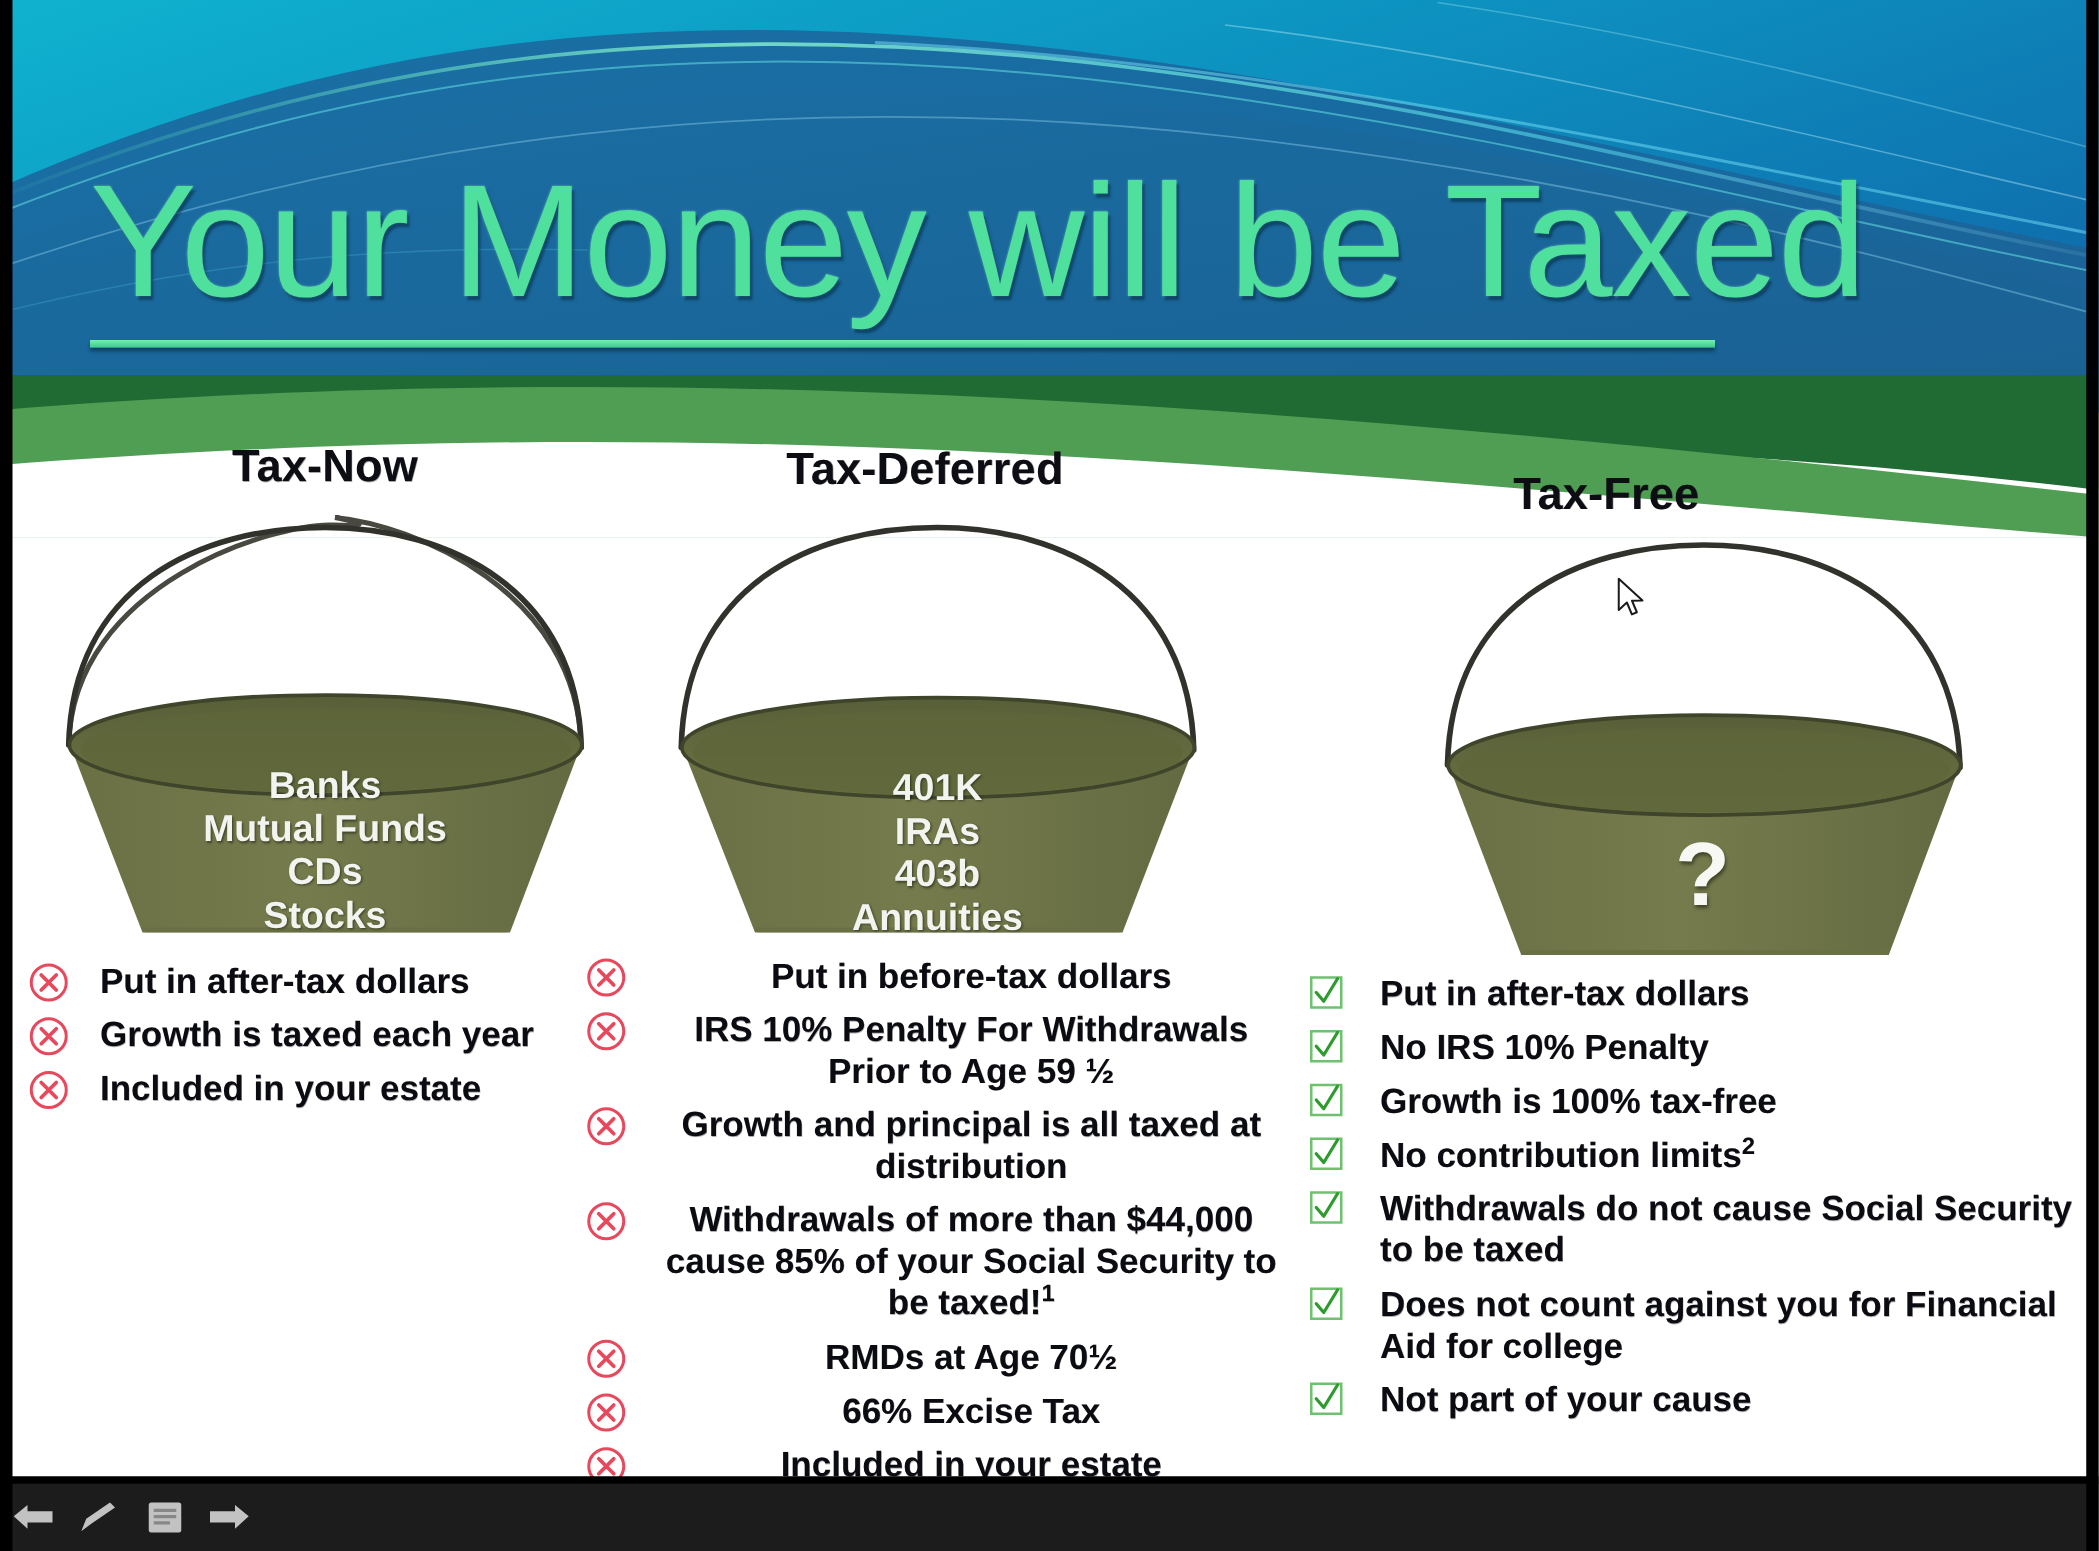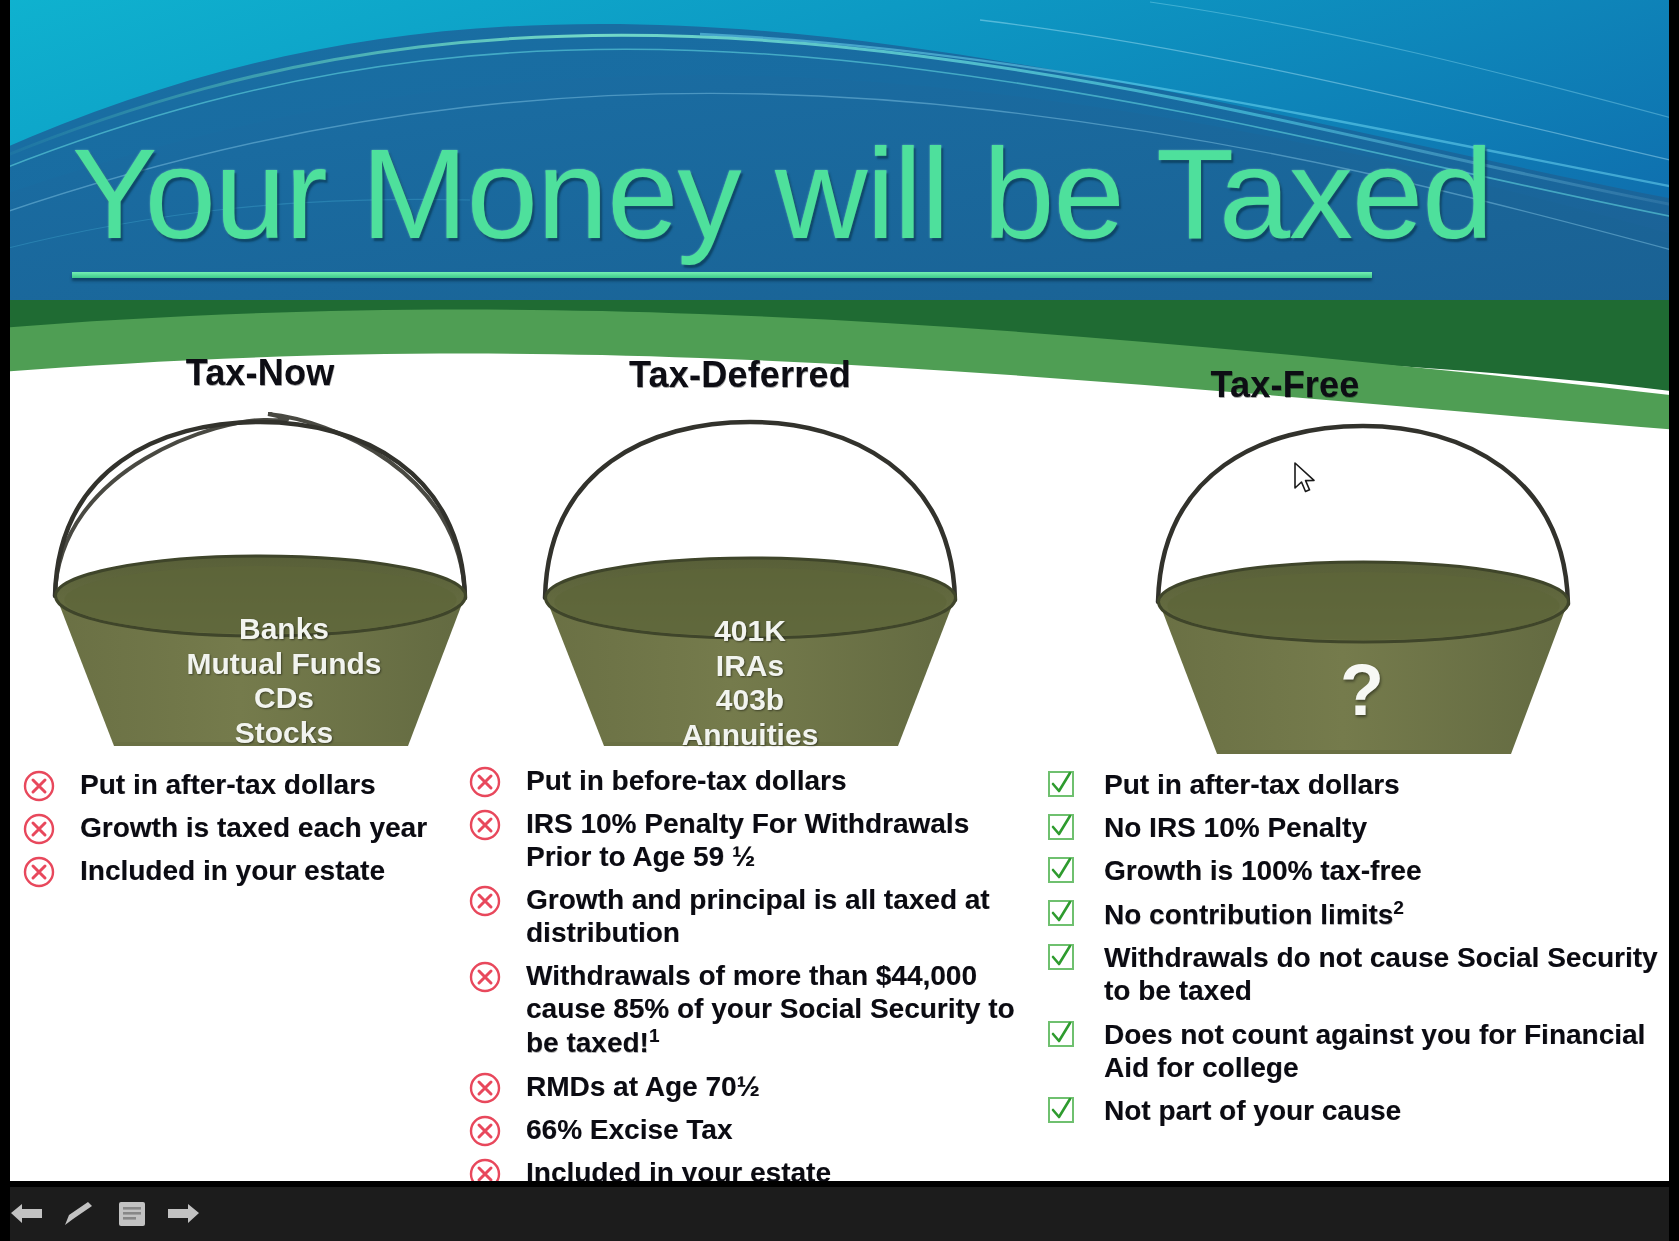--- a/index.html
+++ b/index.html
@@ -178,21 +178,21 @@
           <path d="M45,190 C48,60 212,12 257,14 C302,16 258,8 258,8 C320,14 452,66 455,192" fill="none" stroke="#3a3a32" stroke-width="4" stroke-linecap="round" opacity="0.92"></path>
           <path d="M45,190 C48,62 150,16 250,16 C350,16 452,66 455,192" fill="none" stroke="#32322c" stroke-width="4.5" stroke-linecap="round"></path>
 
           <path d="M46,190 L455,190 L398,340 L104,340 Z" fill="url(#bodyN)"></path>
           <path d="M104,340 Q250,356 398,340 L398,336 L104,336 Z" fill="#6a7044"></path>
 
           <ellipse cx="250.5" cy="190" rx="205" ry="40" fill="url(#rimN)"></ellipse>
           <ellipse cx="250.5" cy="190" rx="205" ry="40" fill="none" stroke="#3f452a" stroke-width="3"></ellipse>
           <ellipse cx="250.5" cy="194" rx="196" ry="34" fill="#5e6539" opacity="0.75"></ellipse>
         </svg>
-        <div class="bucket-label" style="top:206px;padding-left:24px;">
+        <div class="bucket-label" style="top:206px;">
           <div>Banks</div>
           <div>Mutual Funds</div>
           <div>CDs</div>
           <div>Stocks</div>
         </div>
       </div>
 
       <ul class="blist" style="margin-top:22px;margin-left:12px;width:480px;">
         <li>
           <span class="mk">
@@ -248,21 +248,21 @@
           <ellipse cx="290.5" cy="196" rx="196" ry="34" fill="#5e6539" opacity="0.75"></ellipse>
         </svg>
         <div class="bucket-label" style="top:208px;left:40px;width:500px;">
           <div>401K</div>
           <div>IRAs</div>
           <div>403b</div>
           <div>Annuities</div>
         </div>
       </div>
 
-      <ul class="blist" style="margin-top:18px;margin-left:8px;width:560px;">
+      <ul class="blist" style="margin-top:18px;margin-left:8px;width:560px;text-align:center;">
         <li>
           <span class="mk">
             <svg width="34" height="34" viewBox="0 0 34 34">
                 <circle cx="17" cy="17" r="14" fill="none" stroke="#e8485c" stroke-width="2.4"></circle>
                 <path d="M11 11 L23 23 M23 11 L11 23" stroke="#e8485c" stroke-width="3" stroke-linecap="round"></path>
               </svg>
           </span>
           <span>Put in before-tax dollars</span>
         </li>
         <li>
@@ -316,21 +316,21 @@
                 <circle cx="17" cy="17" r="14" fill="none" stroke="#e8485c" stroke-width="2.4"></circle>
                 <path d="M11 11 L23 23 M23 11 L11 23" stroke="#e8485c" stroke-width="3" stroke-linecap="round"></path>
               </svg>
           </span>
           <span>Included in your estate</span>
         </li>
       </ul>
     </div>
 
     <div class="col" style="left:1000px;width:679px;">
-      <div class="col-head" style="margin-top:34px;width:570px;">Tax-Free</div>
+      <div class="col-head" style="margin-top:44px;width:570px;">Tax-Free</div>
 
       <div class="bucketbox" style="margin-top:8px;height:340px;">
         <svg width="620" height="340" viewBox="0 0 620 340">
           <defs>
             <linearGradient id="bodyF" x1="0" y1="0" x2="1" y2="0">
               <stop offset="0%" stop-color="#6a7044"></stop>
               <stop offset="45%" stop-color="#757b4c"></stop>
               <stop offset="100%" stop-color="#636a41"></stop>
             </linearGradient>
             <linearGradient id="rimF" x1="0" y1="0" x2="0" y2="1">

